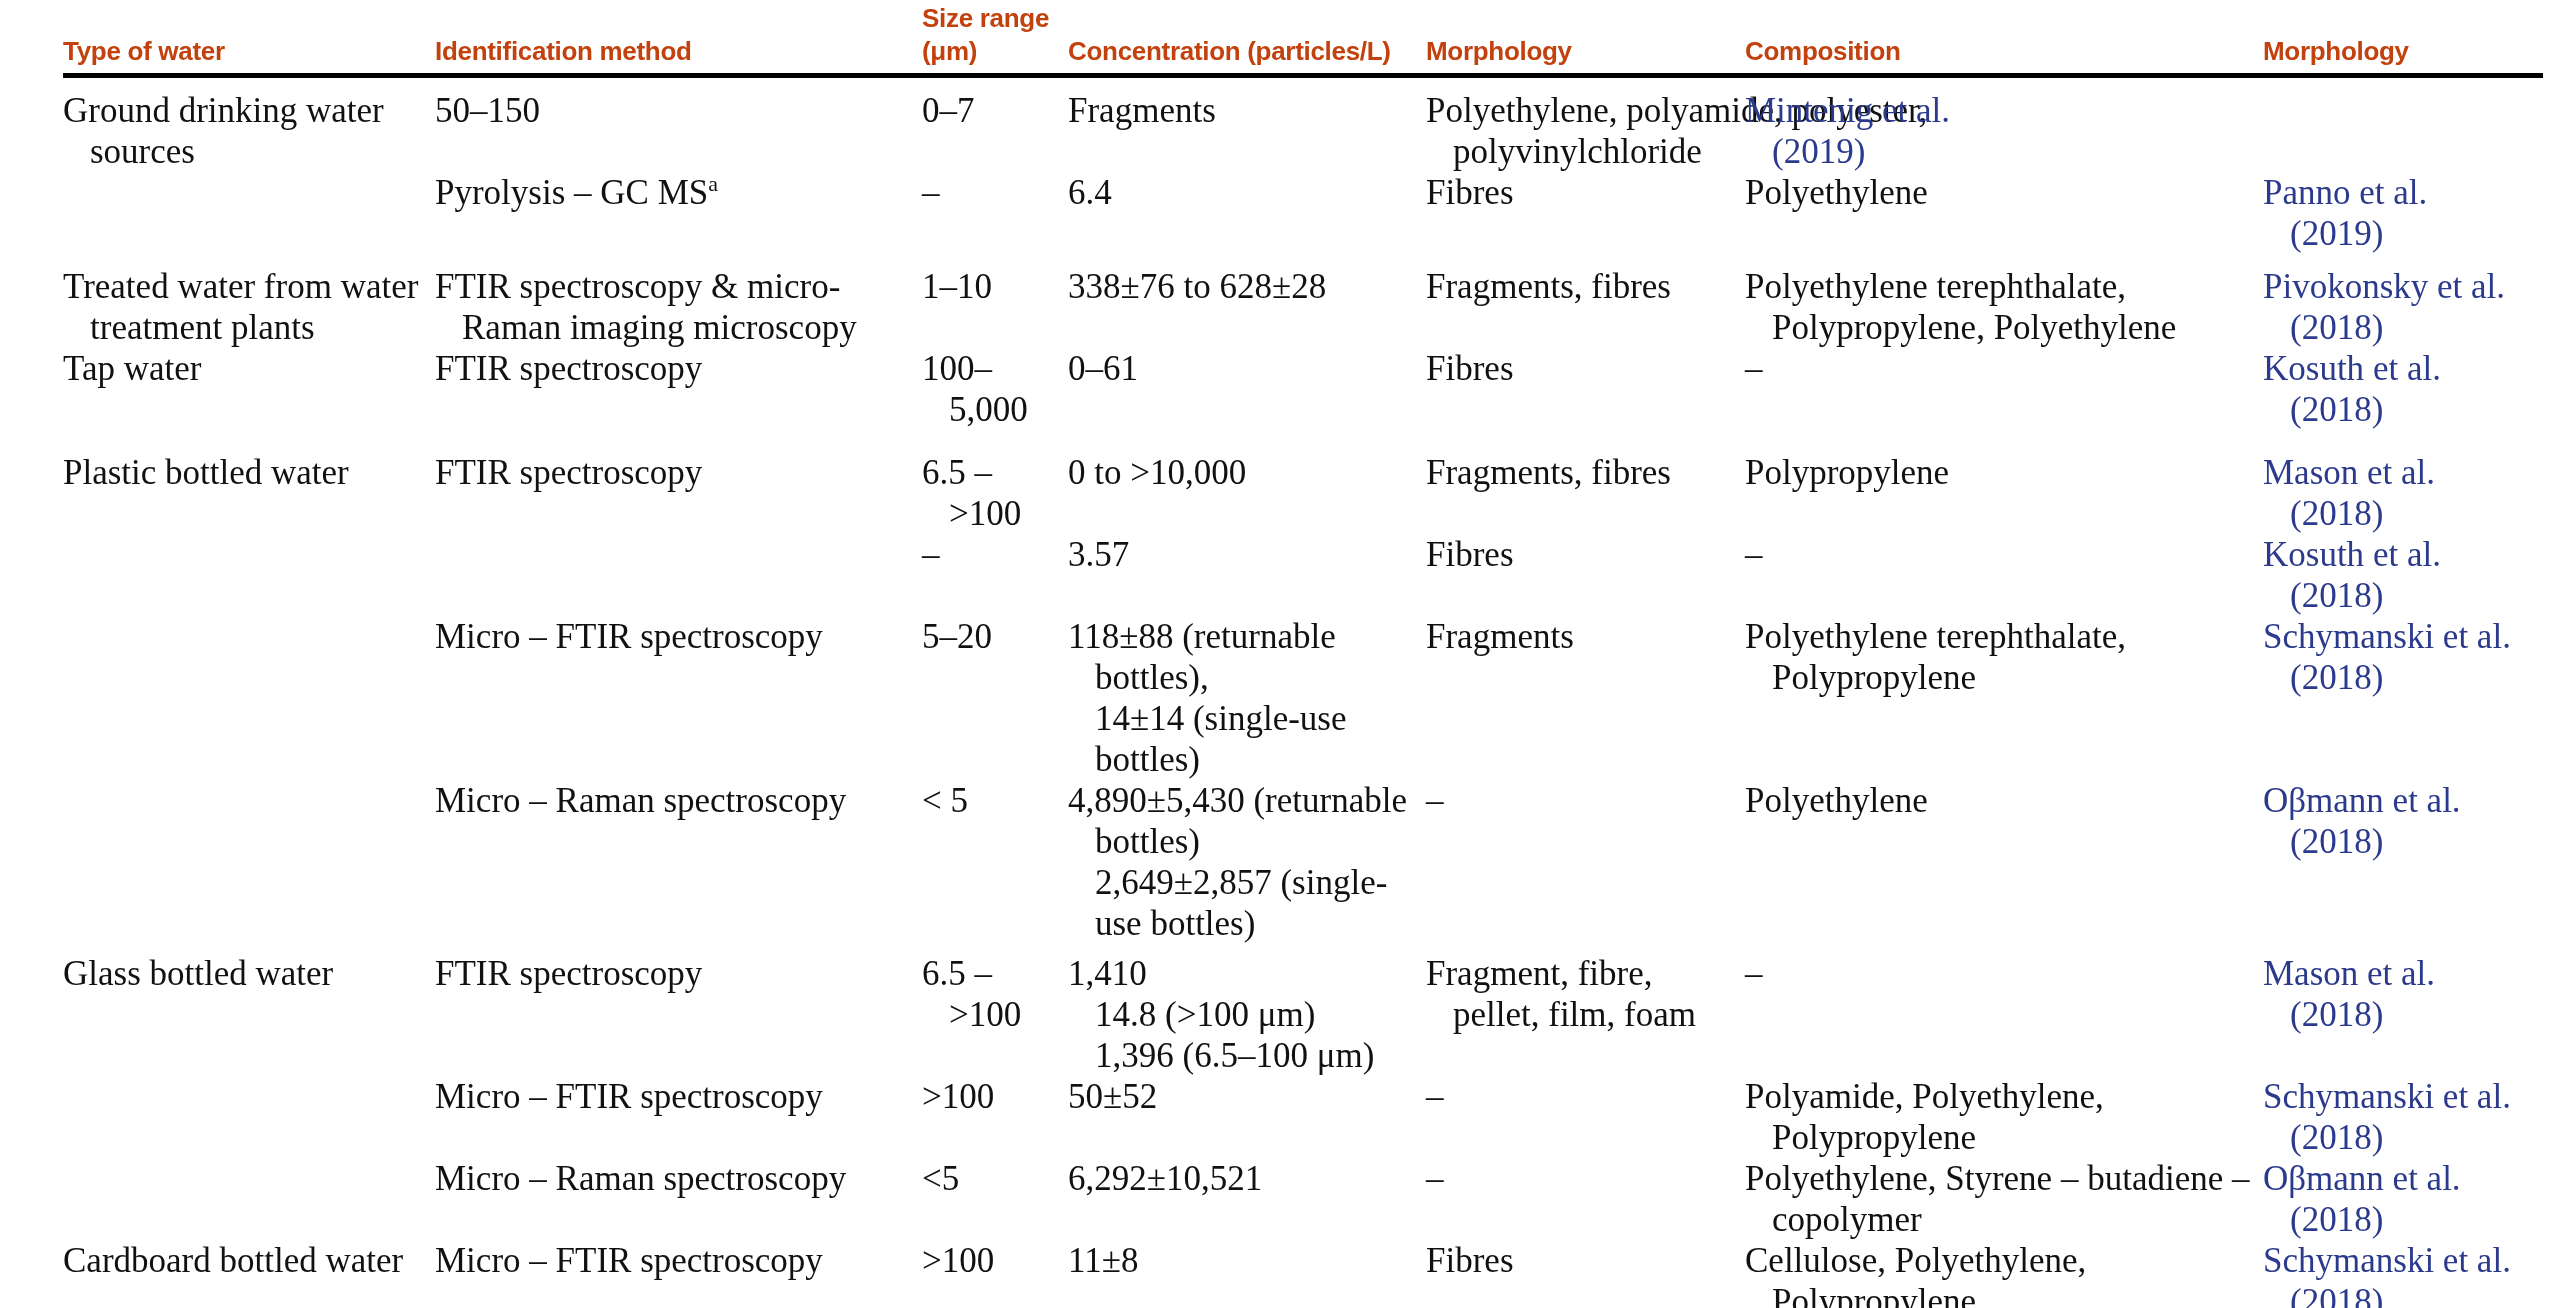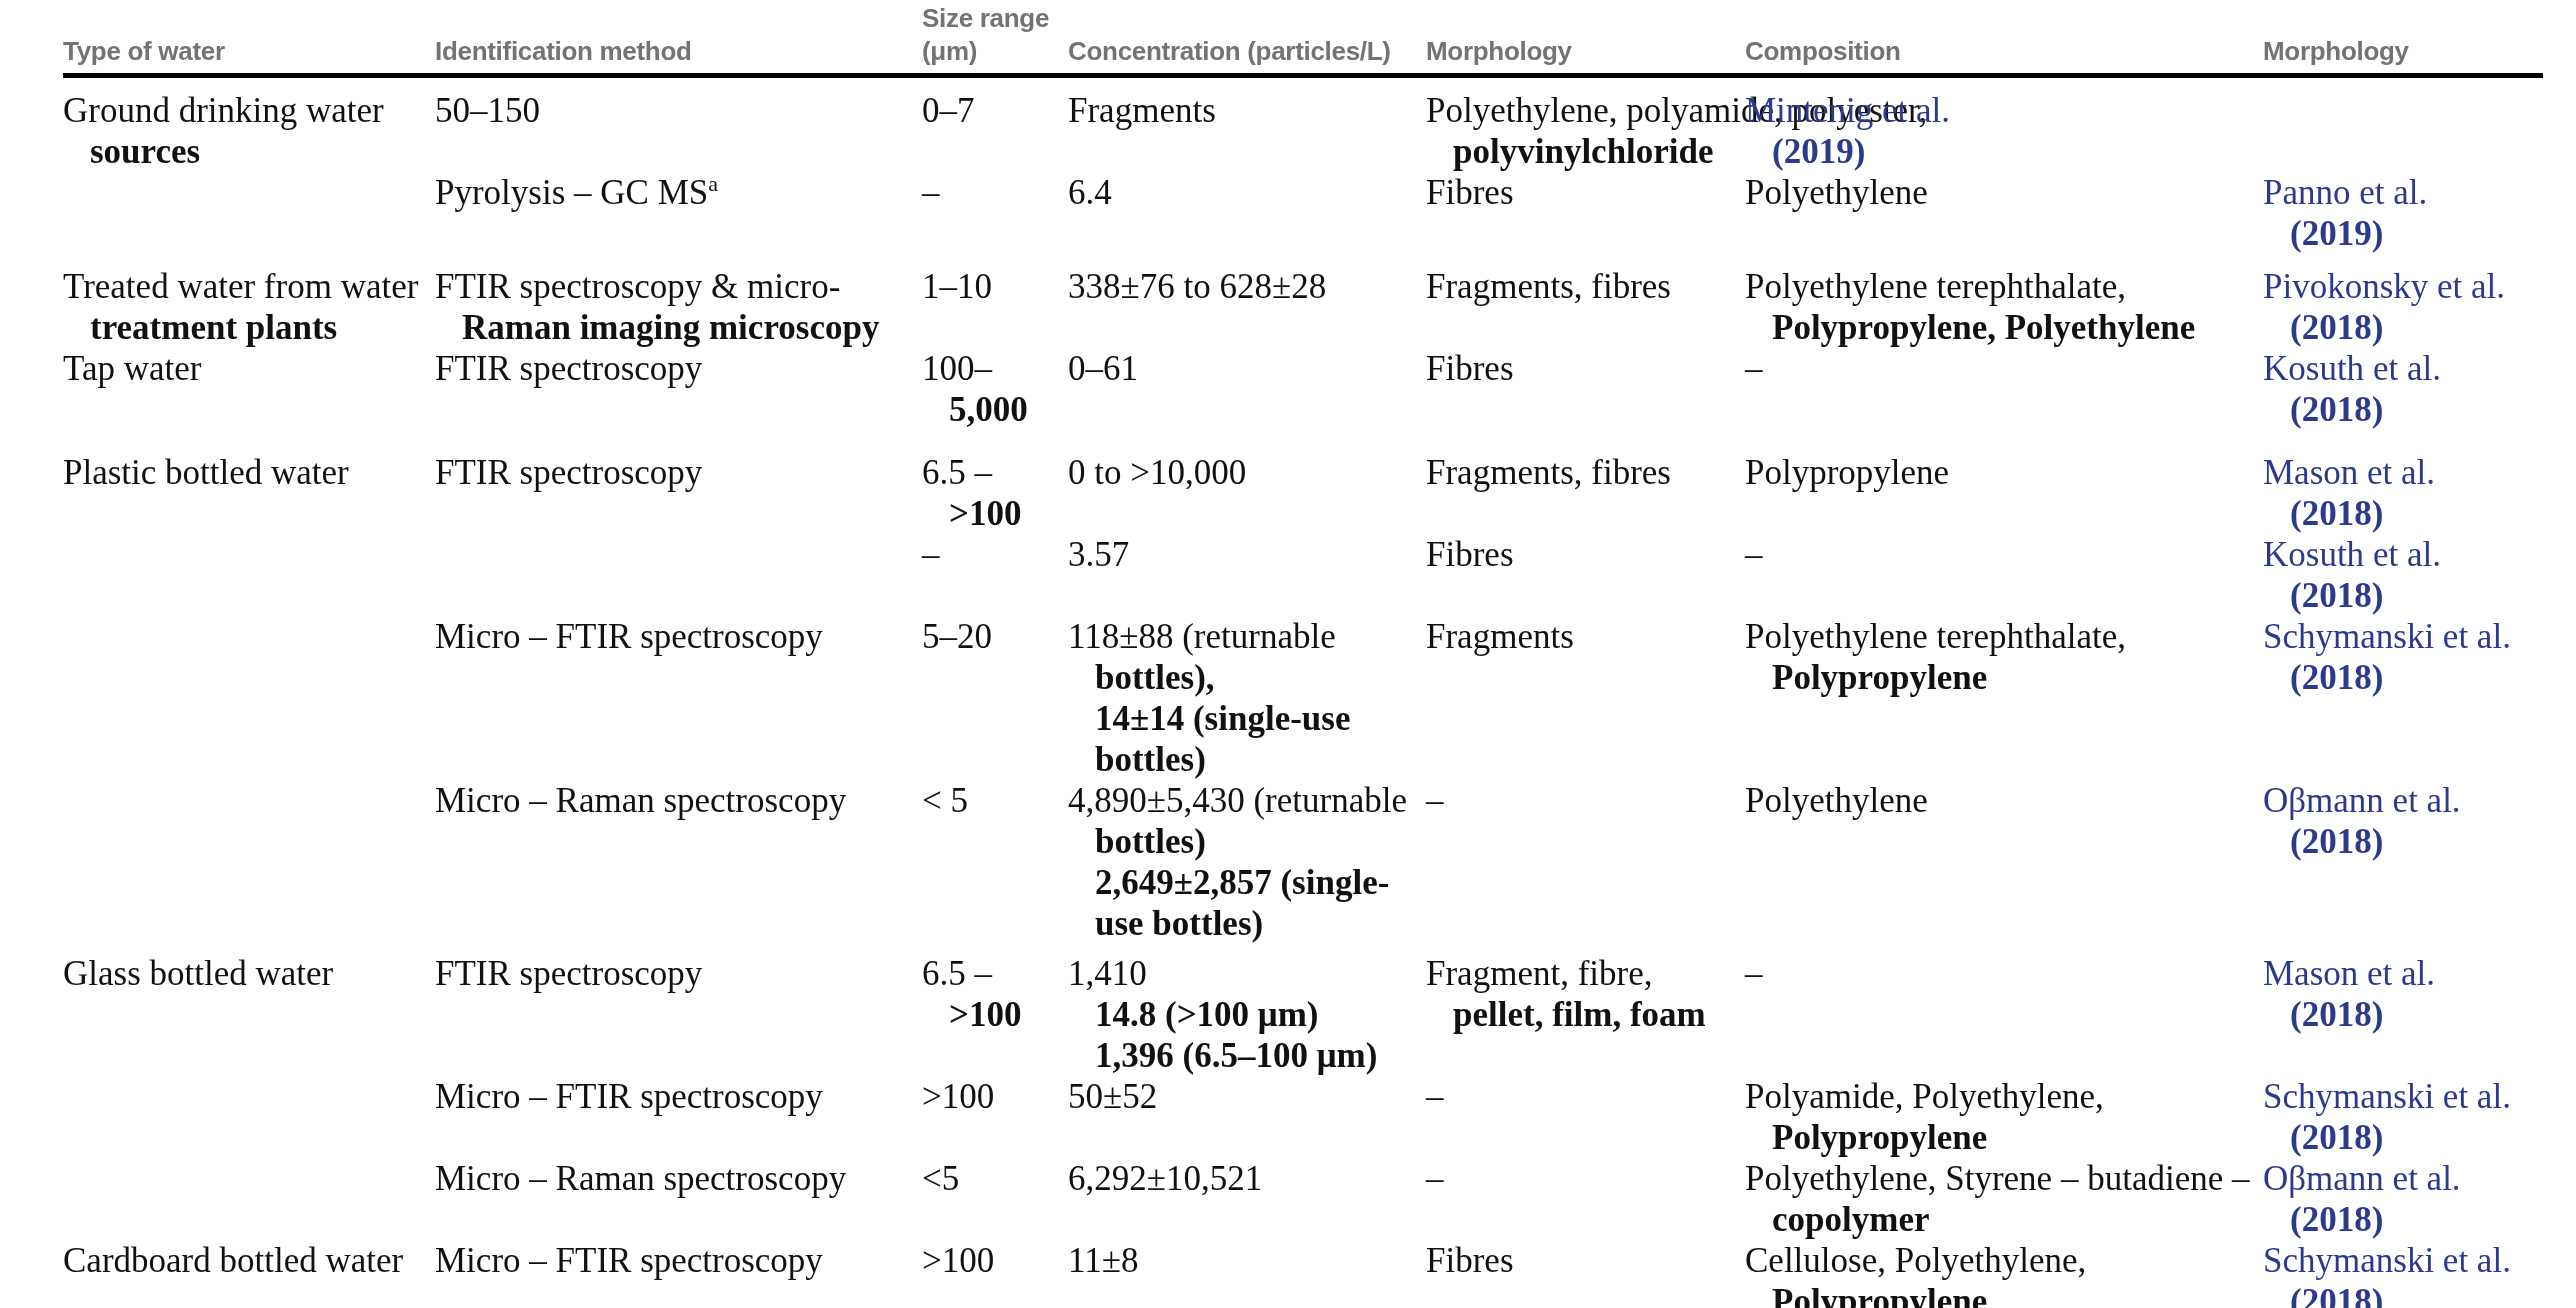--- a/index.html
+++ b/index.html
@@ -10,26 +10,26 @@
   .table-wrap{padding-left:63px;}
   .header-row,.tr{
     display:grid;
     grid-template-columns:372px 487px 146px 358px 319px 518px 312px;
     align-items:start;
   }
   .header-row{align-items:end;padding-top:1.8px;}
   .th{
     font-family:"Liberation Sans","DejaVu Sans",sans-serif;
     font-weight:700;font-size:26px;line-height:33px;letter-spacing:-0.3px;
-    color:#737373;
+    color:#c2410c;
   }
   .rule{height:4.5px;background:#000;width:2480px;margin-top:5.5px;margin-bottom:12.7px;}
   .td{font-size:35px;line-height:41px;}
   .line{white-space:pre;}
-  .cont{padding-left:27px;font-weight:bold;}
+  .cont{padding-left:27px;}
   .ref{color:#2b3a8c;cursor:pointer;}
   .etal{}
   sup.fn{font-size:22px;vertical-align:super;line-height:0;}
   
   .tr{margin-bottom:0;}
   .tr:nth-child(2){margin-bottom:12px;}
   .tr:nth-child(3){}
   .tr:nth-child(4){margin-bottom:22px;}
   .tr:nth-child(8){margin-bottom:9px;}
 </style>

